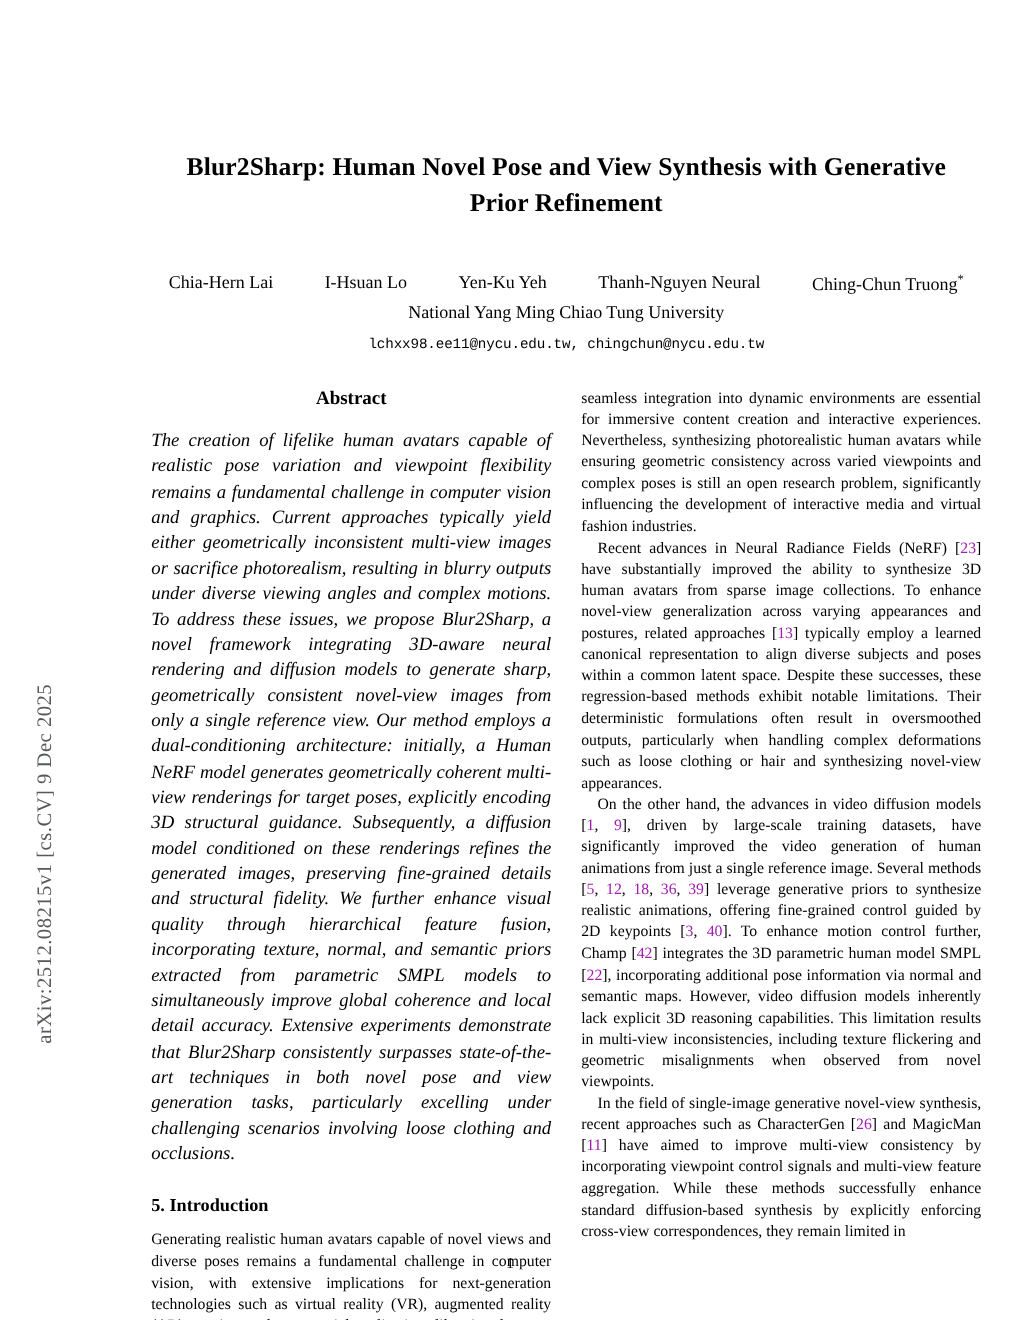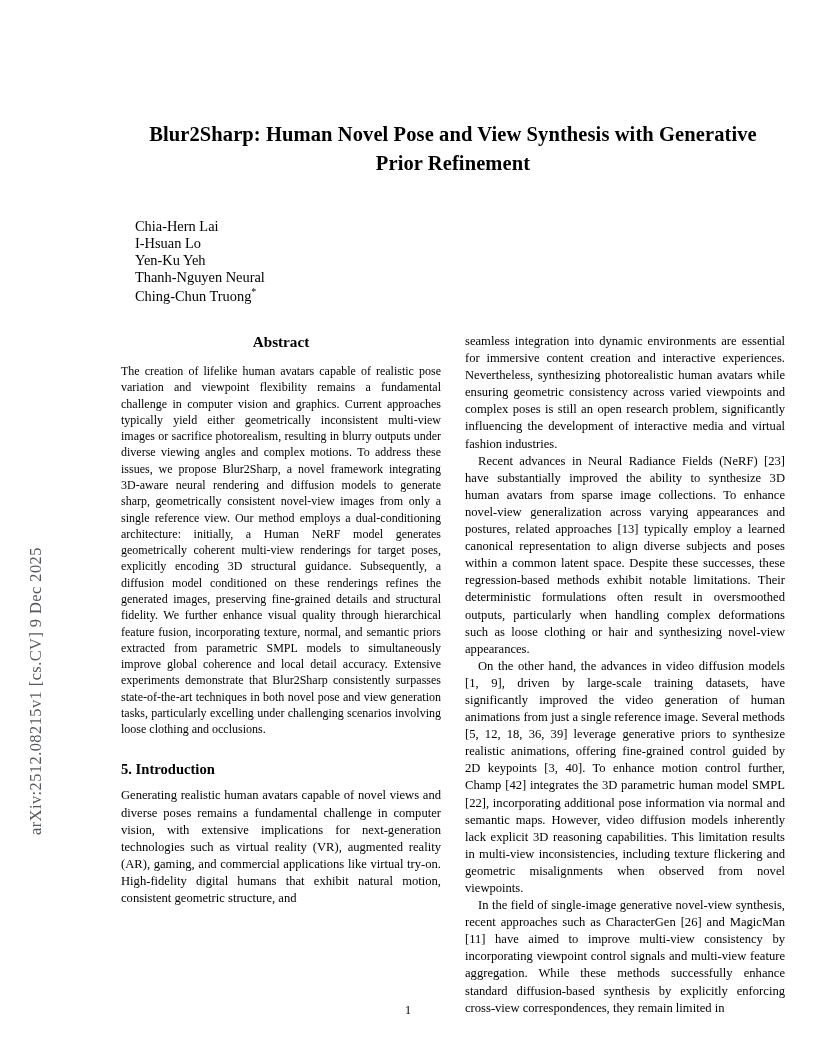--- a/index.html
+++ b/index.html
@@ -53,21 +53,20 @@
     margin: 0 18px;
     letter-spacing: 0.1px;
   }
 
   .authors {
     margin-top: 40px;
     display: flex;
     justify-content: space-between;
     padding: 0 14px;
     font-size: 14.4px;
-    flex-direction: column;
   }
   .author {
     white-space: nowrap;
   }
   .author sup {
     font-size: 10px;
     vertical-align: super;
   }
 
   .affiliation {
@@ -107,33 +106,34 @@
     line-height: 1.358;
     text-align: justify;
     text-justify: inter-word;
     hyphens: manual;
   }
   p.body + p.body {
     text-indent: 13px;
     margin-top: 0;
   }
   p.abstract {
-    font-size: 12px;
+    font-style: italic;
+    font-size: 15px;
     line-height: 1.358;
     text-align: justify;
   }
 
   h2.section {
     font-size: 14.6px;
     font-weight: bold;
     margin: 24px 0 9px 0;
   }
 
   .cite {
-    color: #000000;
+    color: #a21caf;
   }
 
   .pagenum {
     position: absolute;
     left: 0;
     right: 0;
     top: 1003px;
     text-align: center;
     font-size: 12.2px;
   }
@@ -150,21 +150,23 @@
     <div class="title">Blur2Sharp: Human Novel Pose and View Synthesis with Generative Prior Refinement</div>
 
     <div class="authors">
       <span class="author"><span>Chia-Hern Lai</span></span>
       <span class="author"><span>I-Hsuan Lo</span></span>
       <span class="author"><span>Yen-Ku Yeh</span></span>
       <span class="author"><span>Thanh-Nguyen Neural</span></span>
       <span class="author"><span>Ching-Chun Truong</span><sup>*</sup></span>
     </div>
 
+    <div class="affiliation">National Yang Ming Chiao Tung University</div>
 
+    <div class="emails">lchxx98.ee11@nycu.edu.tw, chingchun@nycu.edu.tw</div>
 
     <div class="columns">
 
       <div class="col">
         <div class="abs-head">Abstract</div>
         <p class="abstract">The creation of lifelike human avatars capable of realistic pose variation and viewpoint flexibility remains a fundamental challenge in computer vision and graphics. Current approaches typically yield either geometrically inconsistent multi-view images or sacrifice photorealism, resulting in blurry outputs under diverse viewing angles and complex motions. To address these issues, we propose Blur2Sharp, a novel framework integrating 3D-aware neural rendering and diffusion models to generate sharp, geometrically consistent novel-view images from only a single reference view. Our method employs a dual-conditioning architecture: initially, a Human NeRF model generates geometrically coherent multi-view renderings for target poses, explicitly encoding 3D structural guidance. Subsequently, a diffusion model conditioned on these renderings refines the generated images, preserving fine-grained details and structural fidelity. We further enhance visual quality through hierarchical feature fusion, incorporating texture, normal, and semantic priors extracted from parametric SMPL models to simultaneously improve global coherence and local detail accuracy. Extensive experiments demonstrate that Blur2Sharp consistently surpasses state-of-the-art techniques in both novel pose and view generation tasks, particularly excelling under challenging scenarios involving loose clothing and occlusions.</p>
 
         <h2 class="section">5. Introduction</h2>
         <p class="body">Generating realistic human avatars capable of novel views and diverse poses remains a fundamental challenge in computer vision, with extensive implications for next-generation technologies such as virtual reality (VR), augmented reality (AR), gaming, and commercial applications like virtual try-on. High-fidelity digital humans that exhibit natural motion, consistent geometric structure, and</p>
 

